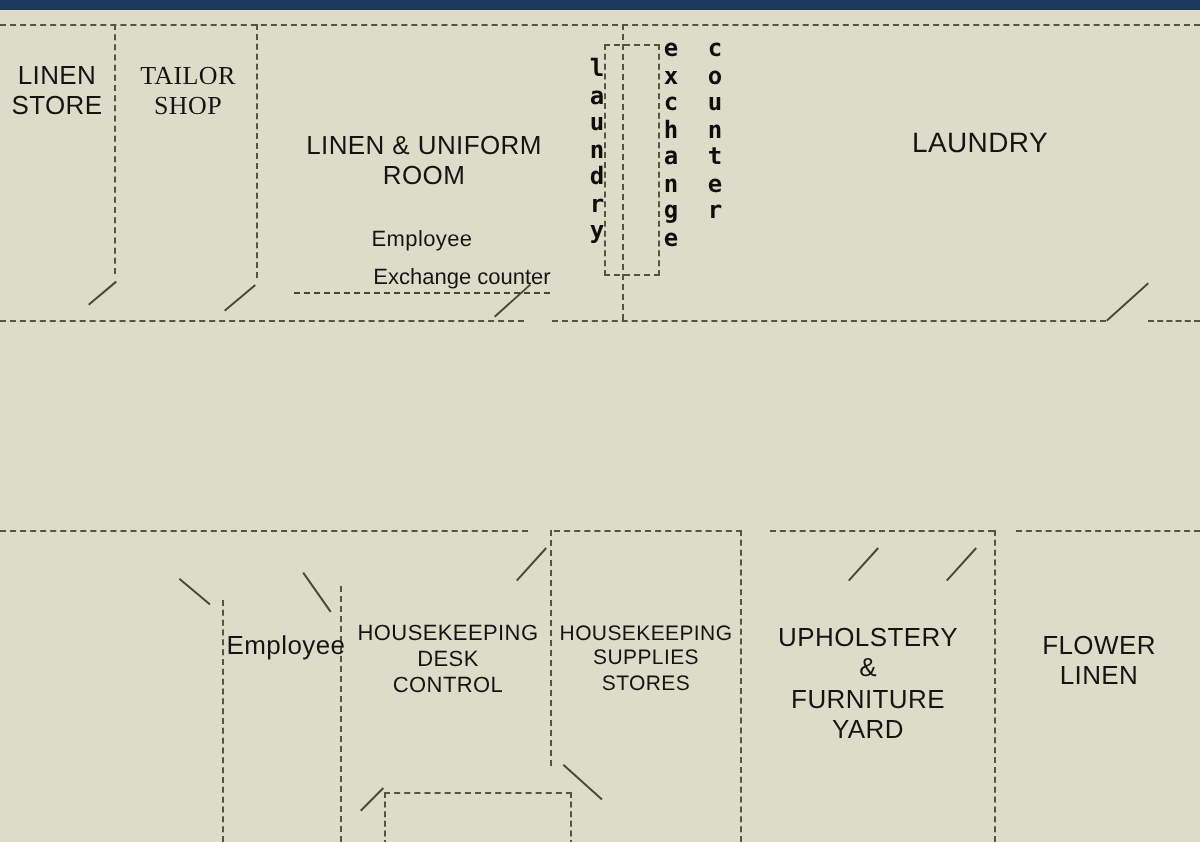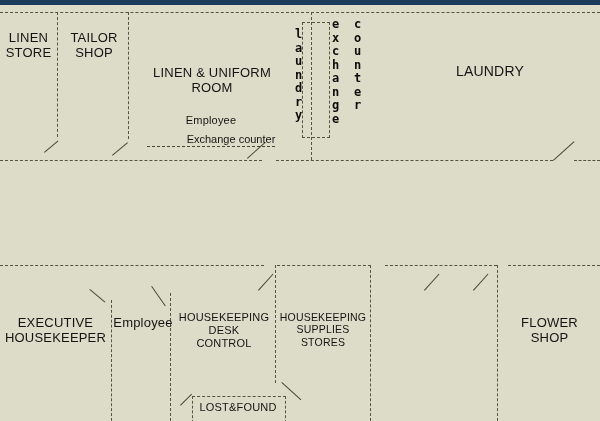--- a/index.html
+++ b/index.html
@@ -98,21 +98,21 @@
   <div class="door" style="left:553px; top:160px; width:28px; transform:rotate(-42deg);"></div>
   <div class="wall-h" style="left:574px; top:160px; width:26px;"></div>
 
   <div class="door" style="left:247px; top:158px; width:24px; transform:rotate(-42deg);"></div>
 
   <div class="box-dashed" style="left:302px; top:22px; width:26px; height:114px;"></div>
 
   <div class="label lbl-md" style="left:0px; top:30px; width:57px;">LINEN
 STORE</div>
 
-  <div class="label lbl-md" style="left:60px; top:30px; width:68px;">TAILOR
+  <div class="label lbl-md" style="left:60px; top:30px; width:68px;font-family:Liberation Serif, serif;">TAILOR
 SHOP</div>
 
   <div class="label lbl-md" style="left:132px; top:31px; width:160px;margin-top:34px;">LINEN &amp; UNIFORM
 ROOM</div>
 
   <div class="label lbl-sm" style="left:136px; top:114px; width:150px;">Employee</div>
 
   <div class="label lbl-lg" style="left:380px; top:63px; width:220px;">LAUNDRY</div>
   <div style="position:absolute; left:136px; top:129px; width:150px; text-align:center;">
     <span class="lbl-sm underline-dashed" style="font-family:'Liberation Sans',sans-serif;">Exchange counter</span>
@@ -155,32 +155,33 @@
   <div class="door" style="left:282px; top:382px; width:26px; transform:rotate(42deg);"></div>
 
   <div class="wall-v" style="left:111px; top:300px; height:121px;"></div>
   <div class="wall-v" style="left:170px; top:293px; height:128px;"></div>
   <div class="wall-v" style="left:275px; top:265px; height:118px;"></div>
   <div class="wall-v" style="left:370px; top:265px; height:156px;"></div>
   <div class="wall-v" style="left:497px; top:265px; height:156px;"></div>
 
   <div class="box-dashed" style="left:192px; top:396px; width:92px; height:25px;"></div>
 
-  <div class="label lbl-md" style="left:0px; top:315px; width:111px;">EXECUTIVE
-HOUSEKEEPER</div>
 
   <div class="label lbl-md" style="left:113px; top:315px; width:60px;">Employee</div>
 
   <div class="label lbl-sm" style="left:171px; top:311px; width:106px;">HOUSEKEEPING
 DESK
 CONTROL</div>
 
   <div class="label lbl-xs" style="left:276px; top:311px; width:94px;">HOUSEKEEPING
 SUPPLIES
 STORES</div>
 
+  <div class="label lbl-md" style="left:372px; top:311px; width:124px;">UPHOLSTERY
+&amp;
+FURNITURE
+YARD</div>
 
   <div class="label lbl-md" style="left:499px; top:315px; width:101px;">FLOWER
-SHOP</div>
+LINEN</div>
 
-  <div class="label lbl-sm" style="left:192px; top:401px; width:92px;">LOST&amp;FOUND</div>
 
 </div>
 
 </body></html>

